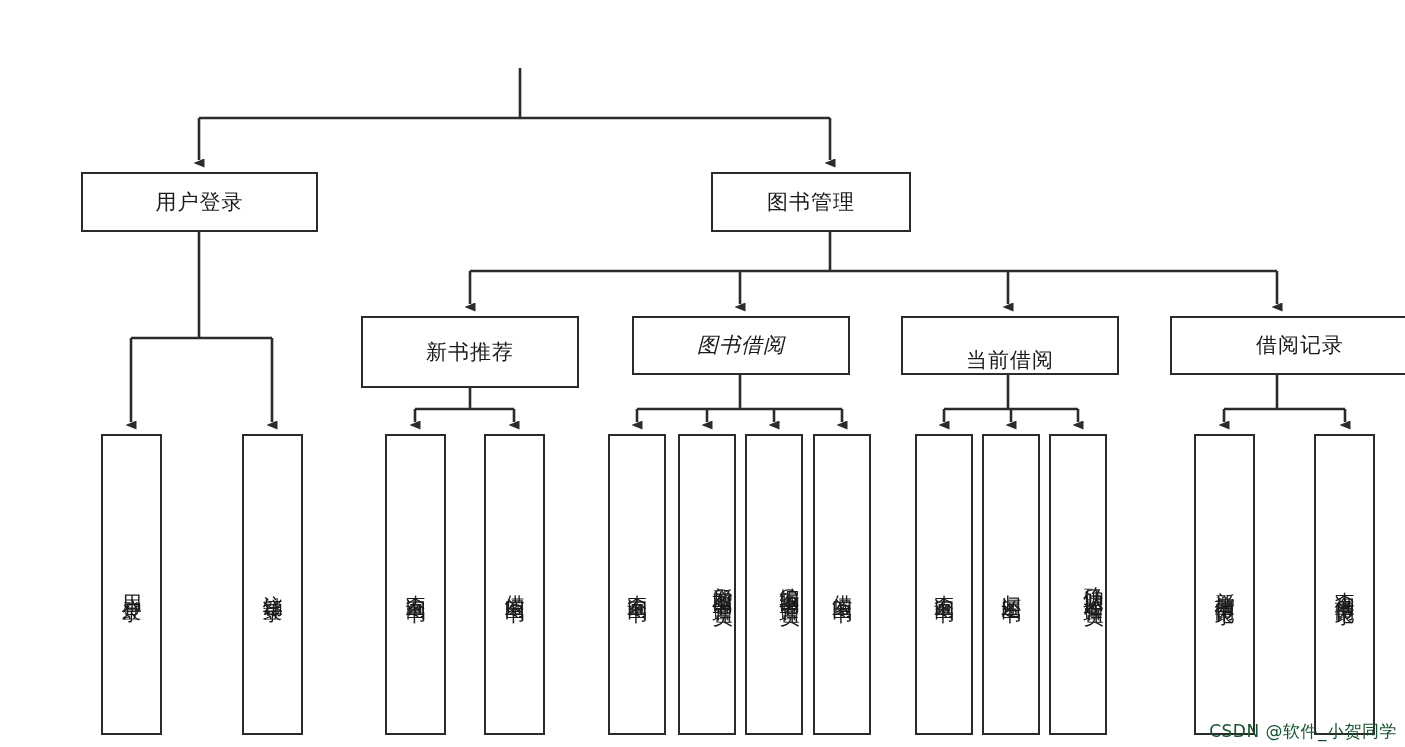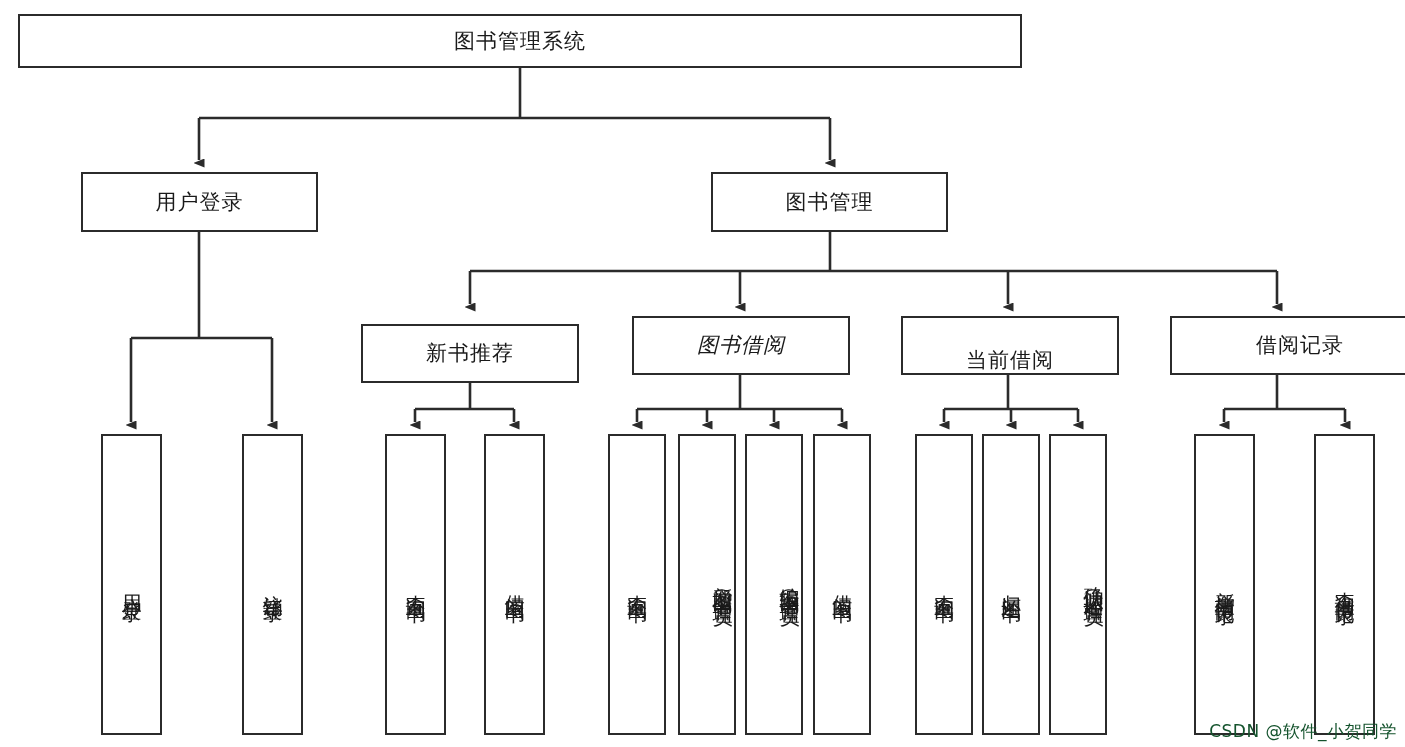--- a/index.html
+++ b/index.html
@@ -116,32 +116,29 @@
       <path d="M1011,409 L1011,422" marker-end="url(#arrow)"></path>
       <path d="M1078,409 L1078,422" marker-end="url(#arrow)"></path>
 
       <path d="M1277,375 L1277,409"></path>
       <path d="M1224,409 L1345,409"></path>
       <path d="M1224,409 L1224,422" marker-end="url(#arrow)"></path>
       <path d="M1345,409 L1345,422" marker-end="url(#arrow)"></path>
     </g>
   </svg>
 
-  <div class="node h" style="left: 18px; top: 14px; width: 1004px; height: 54px;">
-    <span class="label">图书管理系统</span>
-  </div>
 
   <div class="node h" style="left: 81px; top: 172px; width: 237px; height: 60px;">
     <span class="label">用户登录</span>
   </div>
-  <div class="node h" style="left: 711px; top: 172px; width: 237px; height: 60px;">
+  <div class="node h" style="left: 711px; top: 172px; width: 200px; height: 60px;">
     <span class="label">图书管理</span>
   </div>
 
-  <div class="node h" style="left: 361px; top: 316px; width: 218px; height: 59px; margin-top: 8px;">
+  <div class="node h" style="left: 361px; top: 316px; width: 218px; height: 72px;">
     <span class="label">新书推荐</span>
   </div>
   <div class="node h" style="left: 632px; top: 316px; width: 218px; height: 59px; font-style: italic;">
     <span class="label">图书借阅</span>
   </div>
   <div class="node h" style="left: 901px; top: 316px; width: 218px; height: 59px; align-items: flex-end;">
     <span class="label">当前借阅</span>
   </div>
   <div class="node h" style="left: 1170px; top: 316px; width: 260px; height: 59px;">
     <span class="label">借阅记录</span>

